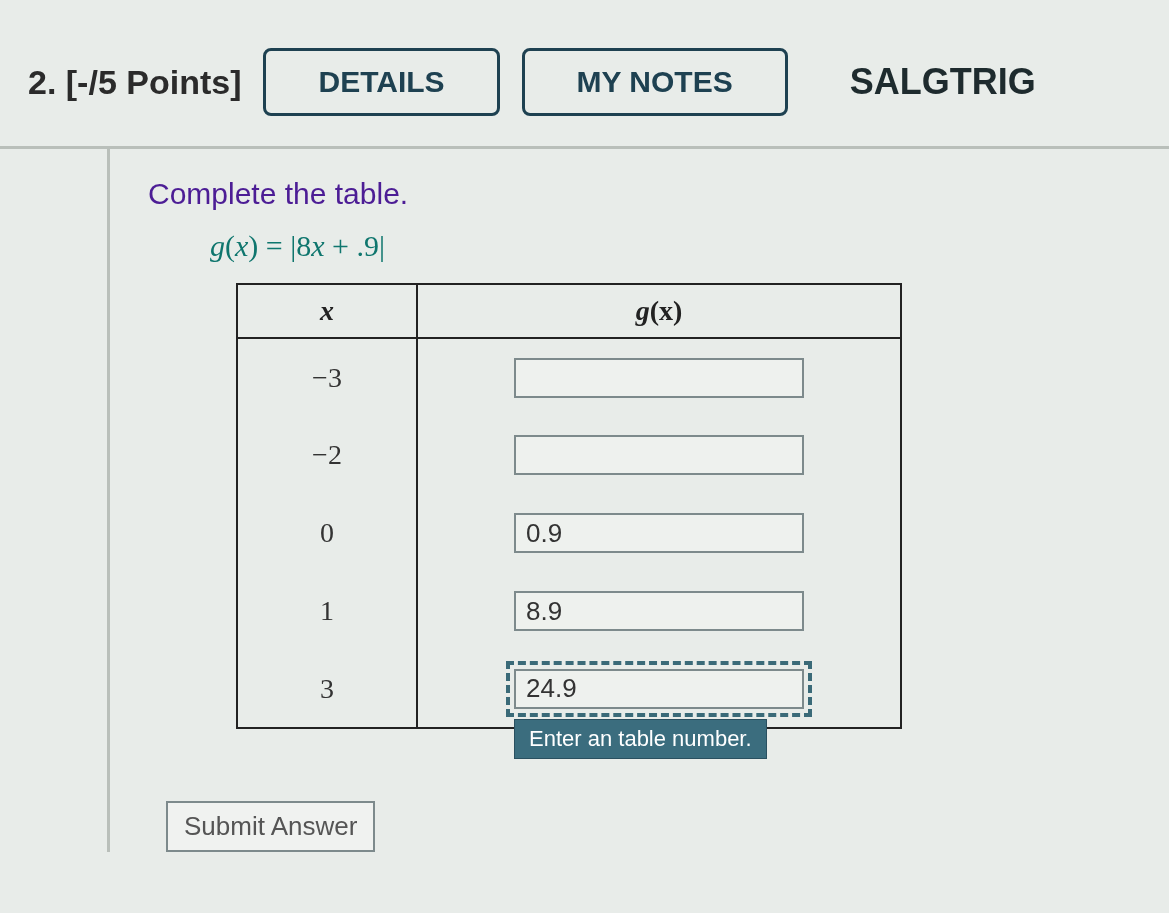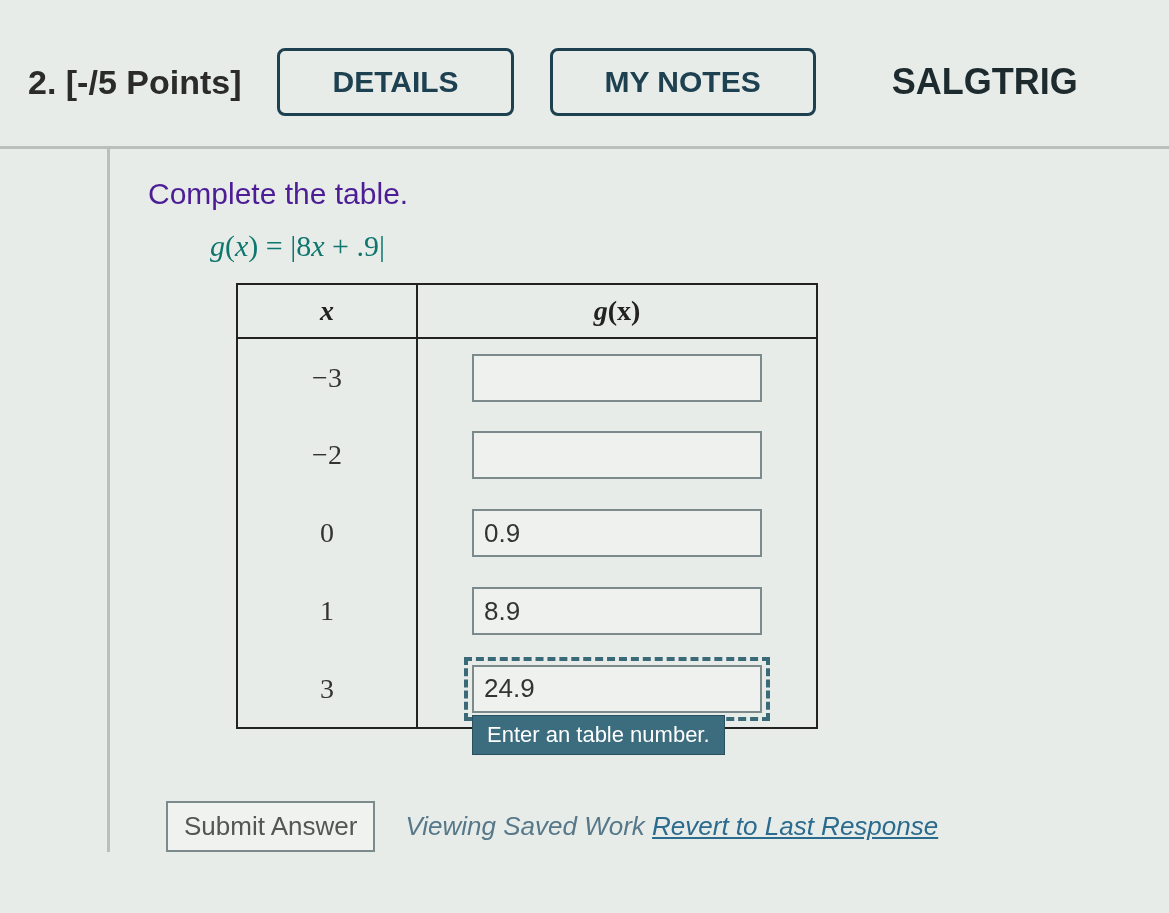--- a/index.html
+++ b/index.html
@@ -7,21 +7,21 @@
     margin: 0; padding: 0;
     width: 1169px; height: 913px;
     font-family: Verdana, Geneva, sans-serif;
     background: #e8ece9;
     color: #222;
     overflow: hidden;
   }
   .header-bar {
     display: flex;
     align-items: center;
-    gap: 36px;
+    gap: 22px;
     padding: 48px 20px 30px 28px;
     border-bottom: 3px solid #b9bfba;
   }
   .qnum {
     font-size: 34px;
     font-weight: bold;
     color: #2b2b2b;
     white-space: nowrap;
   }
   .hdr-btn {
@@ -72,40 +72,40 @@
   }
   table.maintbl th {
     border: 2px solid #222;
     font-family: Georgia, serif;
     font-style: italic;
     font-weight: bold;
     font-size: 28px;
     padding: 10px 0;
   }
   table.maintbl th.xcol { width: 180px; }
-  table.maintbl th.gcol { width: 400px; font-style: normal; }
+  table.maintbl th.gcol { width: 484px; font-style: normal; }
   table.maintbl th.gcol .gxi { font-style: italic; }
   table.maintbl td {
     border-left: 2px solid #222;
     border-right: 2px solid #222;
     border-bottom: none;
     padding: 14px 20px;
     font-size: 28px;
     text-align: center;
     vertical-align: middle;
     height: 78px;
   }
   table.maintbl tr.lastrow td { border-bottom: 2px solid #222; }
   .xval {
     font-family: Georgia, serif;
     color: #333;
   }
   .ans-input {
     width: 290px;
-    height: 48px;
+    height: 40px;
     border: 2px solid #7d8a8c;
     background: rgba(255,255,255,0.25);
     font-size: 26px;
     padding: 2px 10px;
     color: #333;
   }
   .ans-wrap { position: relative; display: inline-block; }
   .ans-wrap.active {
     outline: 4px dashed #3a6a78;
     outline-offset: 4px;
@@ -194,18 +194,15 @@
               <input class="ans-input" value="24.9" style="">
               <div class="tooltip">Enter an table number.</div>
             </span>
           </td>
         </tr>
       </tbody>
     </table>
 
     <div class="footer-row">
       <button class="submit-btn">Submit Answer</button>
-      <span class="saved-work">
-        <span>Viewing Saved Work </span><span class="revert-link">Revert to Last Response</span>
-      </span>
     </div>
   </div>
 </div>
 
 </body></html>

